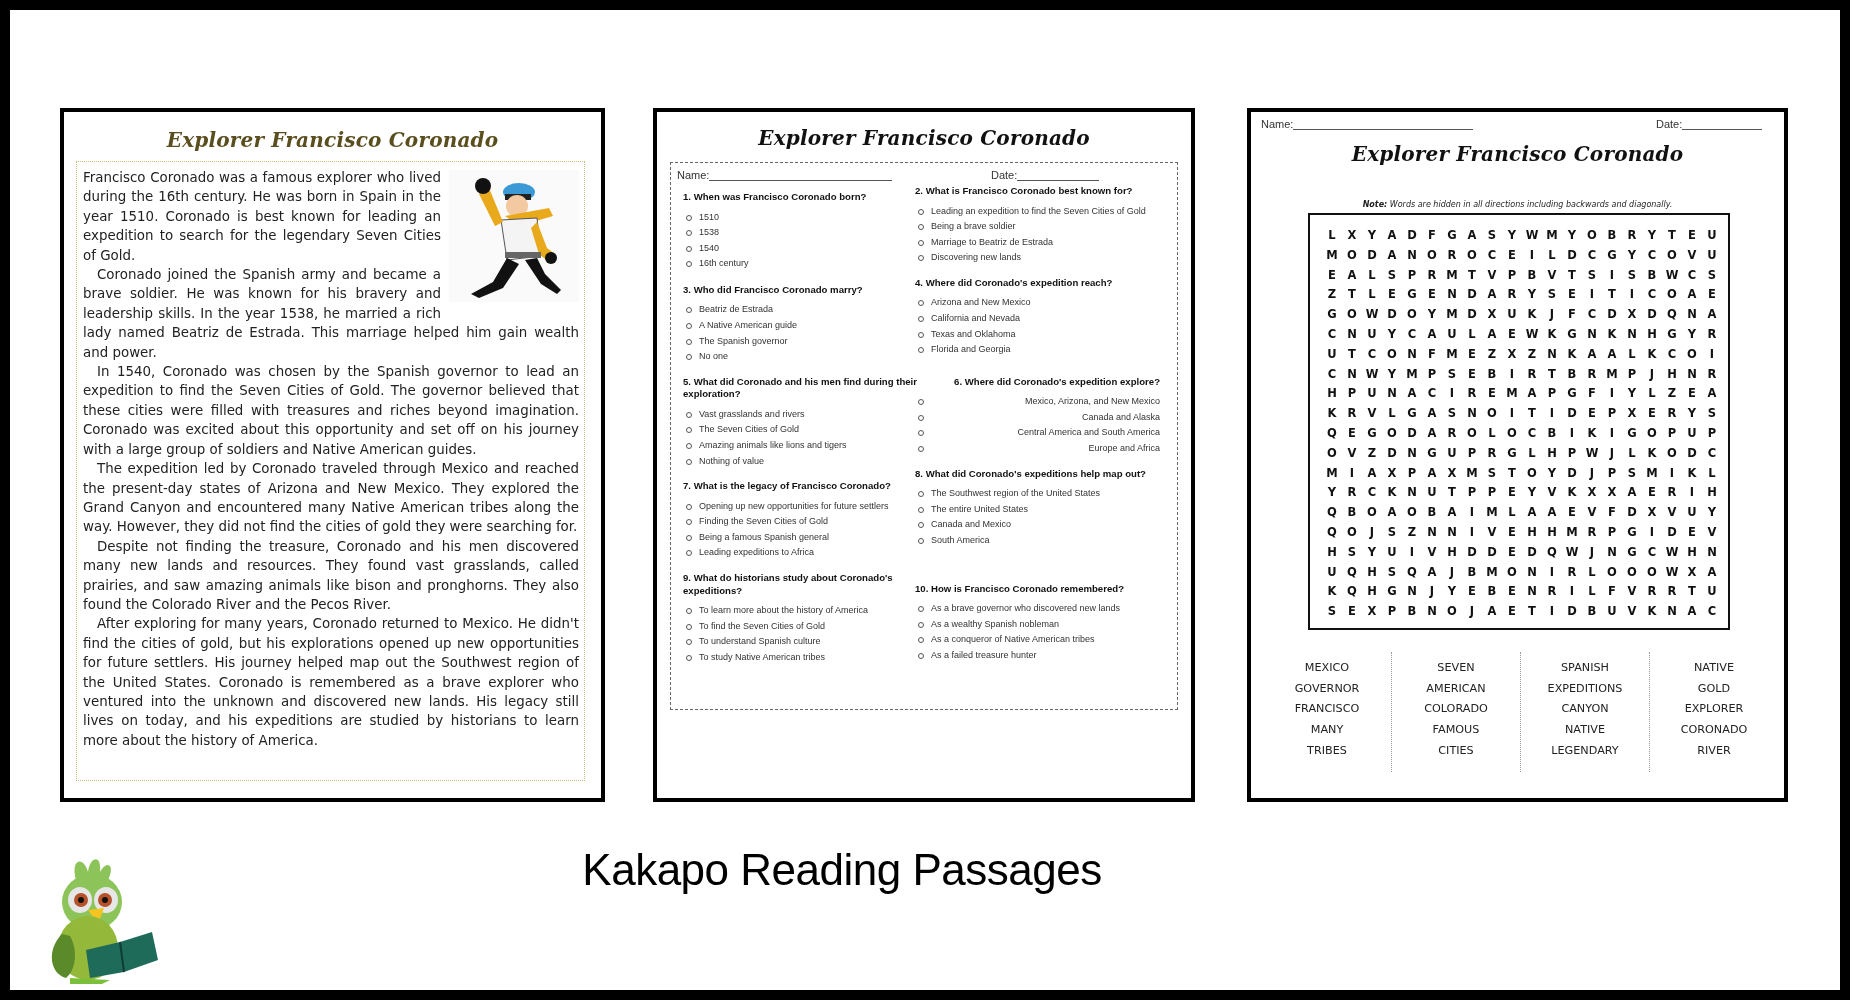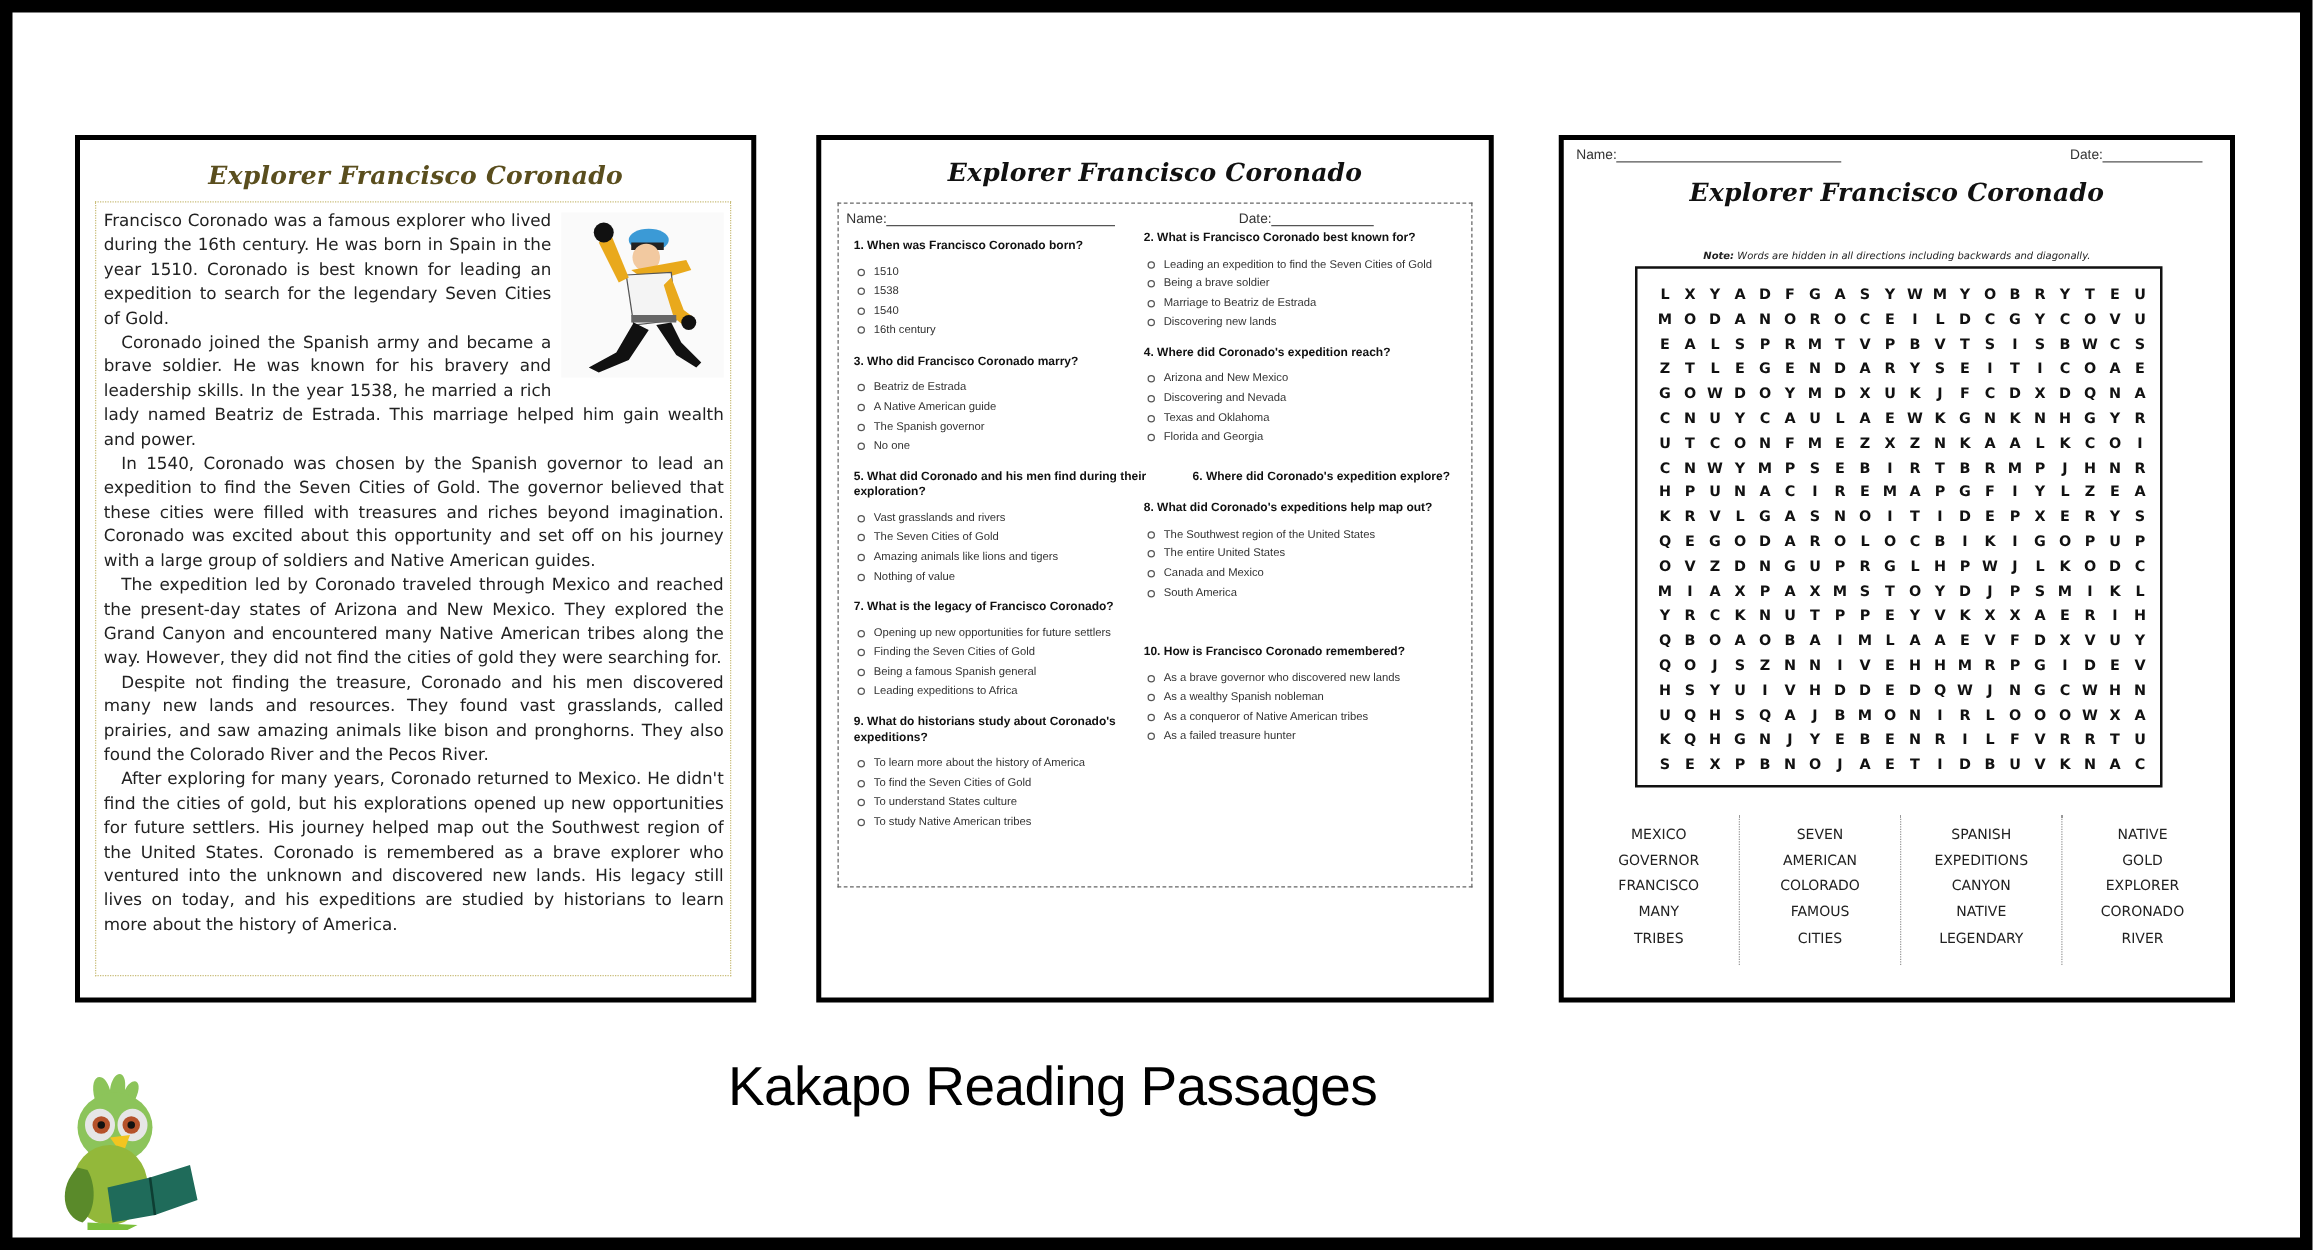--- a/index.html
+++ b/index.html
@@ -128,46 +128,52 @@
             <li><span class="bul"></span><span>Finding the Seven Cities of Gold</span></li>
             <li><span class="bul"></span><span>Being a famous Spanish general</span></li>
             <li><span class="bul"></span><span>Leading expeditions to Africa</span></li>
           </ul>
         </div>
         <div class="q">
           <div class="qt">9. What do historians study about Coronado's expeditions?</div>
           <ul>
             <li><span class="bul"></span><span>To learn more about the history of America</span></li>
             <li><span class="bul"></span><span>To find the Seven Cities of Gold</span></li>
-            <li><span class="bul"></span><span>To understand States culture</span></li>
+            <li><span class="bul"></span><span>To understand Spanish culture</span></li>
             <li><span class="bul"></span><span>To study Native American tribes</span></li>
           </ul>
         </div>
       </div>
     <div class="qcol" style="left:244px; top:22px; width:245px;" id="qright">
         <div class="q">
           <div class="qt">2. What is Francisco Coronado best known for?</div>
           <ul>
             <li><span class="bul"></span><span>Leading an expedition to find the Seven Cities of Gold</span></li>
             <li><span class="bul"></span><span>Being a brave soldier</span></li>
             <li><span class="bul"></span><span>Marriage to Beatriz de Estrada</span></li>
             <li><span class="bul"></span><span>Discovering new lands</span></li>
           </ul>
         </div>
         <div class="q">
           <div class="qt">4. Where did Coronado's expedition reach?</div>
           <ul>
             <li><span class="bul"></span><span>Arizona and New Mexico</span></li>
-            <li><span class="bul"></span><span>Discovering and Nevada</span></li>
+            <li><span class="bul"></span><span>California and Nevada</span></li>
             <li><span class="bul"></span><span>Texas and Oklahoma</span></li>
             <li><span class="bul"></span><span>Florida and Georgia</span></li>
           </ul>
         </div>
         <div class="q" style="margin-top: 20px; text-align: right;">
           <div class="qt">6. Where did Coronado's expedition explore?</div>
+          <ul>
+            <li><span class="bul"></span><span>Mexico, Arizona, and New Mexico</span></li>
+            <li><span class="bul"></span><span>Canada and Alaska</span></li>
+            <li><span class="bul"></span><span>Central America and South America</span></li>
+            <li><span class="bul"></span><span>Europe and Africa</span></li>
+          </ul>
         </div>
         <div class="q">
           <div class="qt">8. What did Coronado's expeditions help map out?</div>
           <ul>
             <li><span class="bul"></span><span>The Southwest region of the United States</span></li>
             <li><span class="bul"></span><span>The entire United States</span></li>
             <li><span class="bul"></span><span>Canada and Mexico</span></li>
             <li><span class="bul"></span><span>South America</span></li>
           </ul>
         </div>

